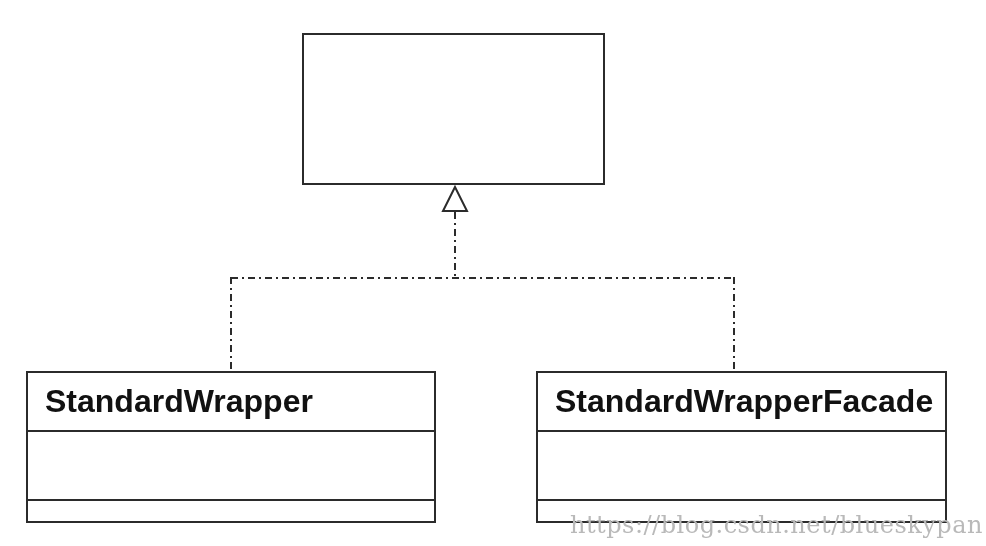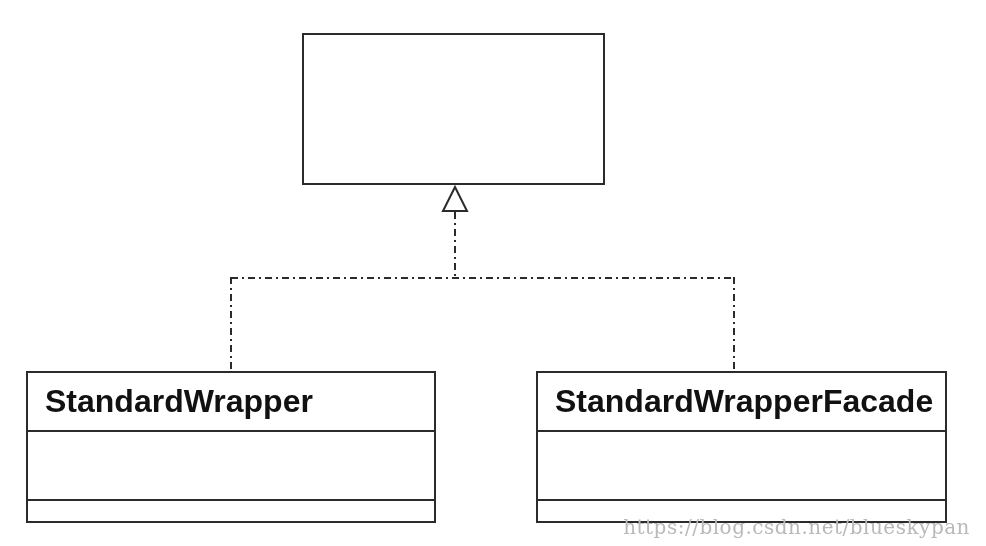--- a/index.html
+++ b/index.html
@@ -68,24 +68,24 @@
     padding-left: 17px;
   }
   .attrs-compartment {
     height: 69px;
   }
   .ops-compartment {
     flex: 1 1 auto;
   }
   .watermark {
     position: absolute;
-    right: 16px;
+    right: 3px;
     bottom: 7px;
     font-family: "DejaVu Serif", serif;
-    font-size: 20px;
+    font-size: 24px;
     letter-spacing: 0.5px;
     color: var(--watermark, #b9b9b9);
     white-space: nowrap;
     margin-top: 13px;
   }
 </style>
 </head>
 <body>
 
 <div class="canvas">

